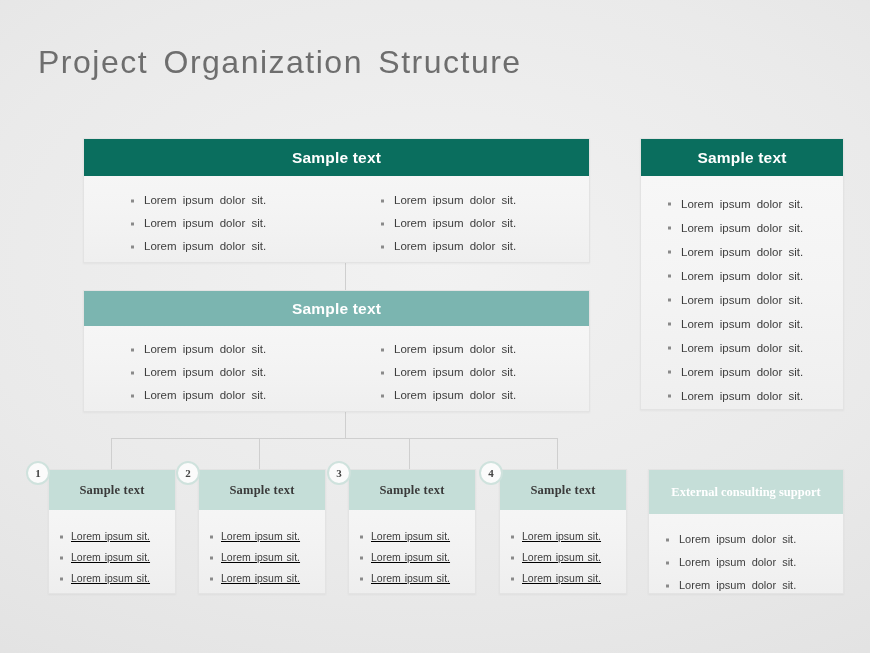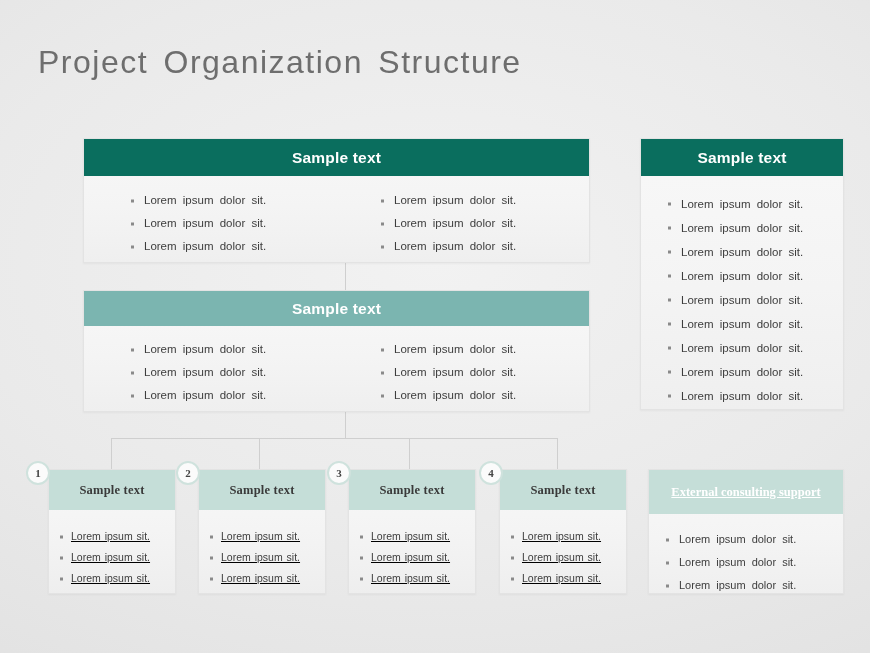--- a/index.html
+++ b/index.html
@@ -174,21 +174,20 @@
   
   #extbox { left: 648px; top: 469px; width: 196px; height: 125px; }
   #extbox .card-head {
     height: 44px;
     font-size: 12.5px;
     font-weight: bold;
     color: #ffffff;
     font-family: "Liberation Serif", serif;
     line-height: 15px;
     padding: 0 16px;
-    text-decoration: underline;
   }
   #extbox .card-body { padding: 14px 0 0 30px; display: block; }
   #extbox ul.bullets li { font-size: 11px; line-height: 23px; word-spacing: 3px; }
 
   
   .conn { position: absolute; background: #cfcfcf; }
   .conn-v { width: 1px; }
   .conn-h { height: 1px; }
 
   #c-1to2     { left: 345px; top: 263px; height: 27px; }

